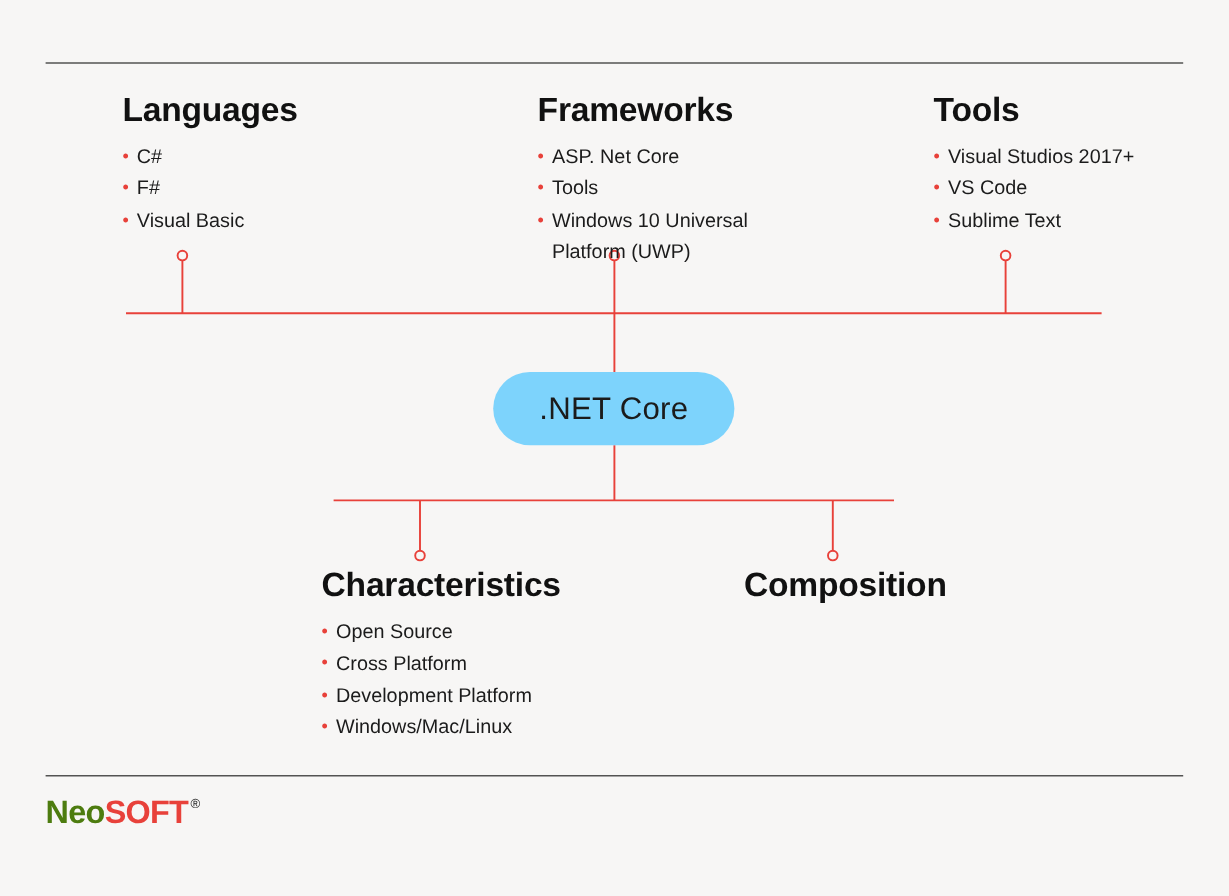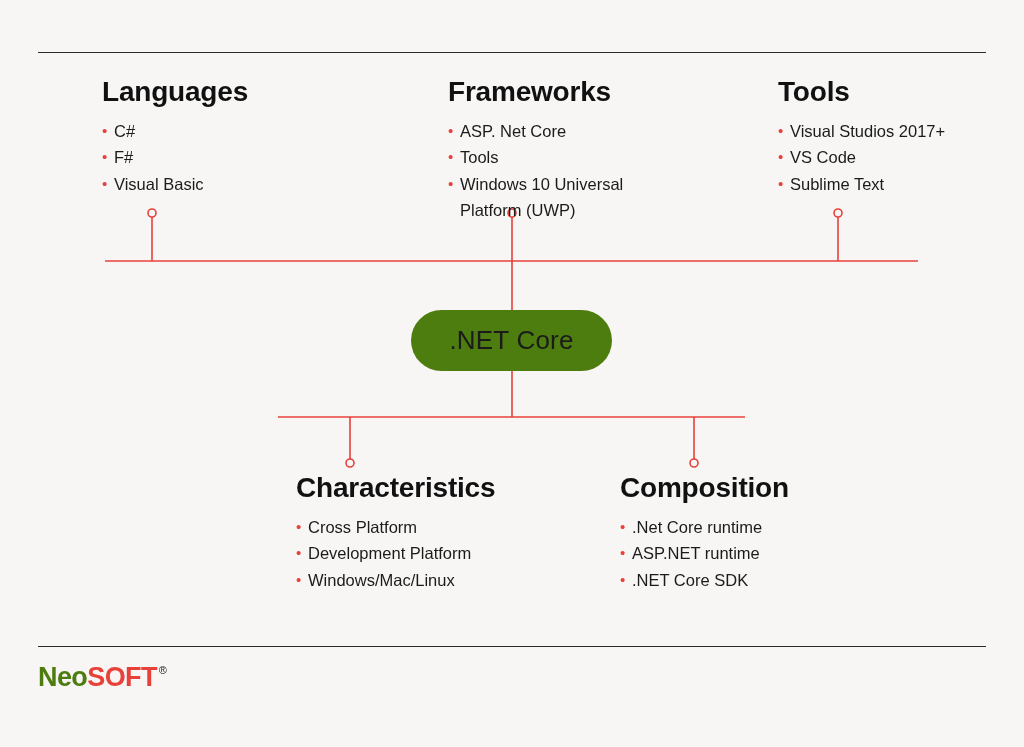--- a/index.html
+++ b/index.html
@@ -68,34 +68,34 @@
     left: 0;
     top: 0;
     color: #e8413a;
     font-size: 15px;
     line-height: 1.7;
   }
 
   #grp-languages   { left: 102px; top: 76px; }
   #grp-frameworks  { left: 448px; top: 76px; }
   #grp-tools       { left: 778px; top: 76px; }
-  #grp-characteristics { left: 268px; top: 472px; margin-left: 28px; }
+  #grp-characteristics { left: 268px; top: 472px; }
   #grp-composition { left: 620px; top: 472px; }
 
   #grp-frameworks li { max-width: 200px; }
   #grp-characteristics li, #grp-composition li { max-width: 260px; }
 
   .core-node {
     position: absolute;
     left: 411px;
     top: 310px;
     width: 201px;
     height: 61px;
     border-radius: 31px;
-    background: #4d7c0f;
+    background: #7dd3fc;
     display: flex;
     align-items: center;
     justify-content: center;
     font-size: 26px;
     font-weight: 400;
     color: #1b1b1b;
     letter-spacing: 0.2px;
   }
 
   .logo {
@@ -177,33 +177,29 @@
       <li>VS Code</li>
       <li>Sublime Text</li>
     </ul>
   </div>
 
   <div class="core-node">.NET Core</div>
 
   <div class="group" id="grp-characteristics">
     <h2>Characteristics</h2>
     <ul>
+      <li>Open Source</li>
       <li>Cross Platform</li>
       <li>Development Platform</li>
       <li>Windows/Mac/Linux</li>
     </ul>
   </div>
 
   <div class="group" id="grp-composition">
     <h2>Composition</h2>
-    <ul>
-      <li>.Net Core runtime</li>
-      <li>ASP.NET runtime</li>
-      <li>.NET Core SDK</li>
-    </ul>
   </div>
 
   <div class="logo">
     <span class="neo">Neo</span>
       <span class="soft">SOFT</span>
       <span class="reg">®</span>
   </div>
 
 </div>
 

